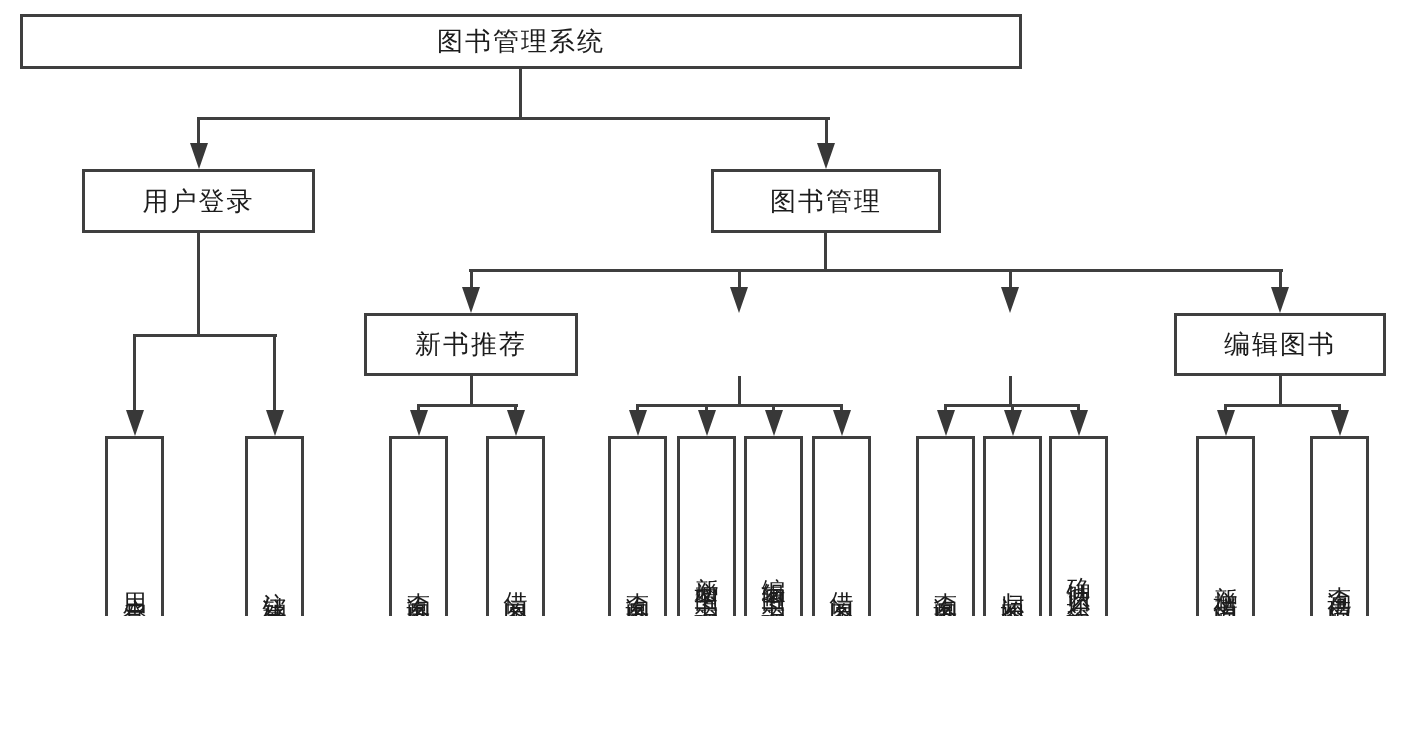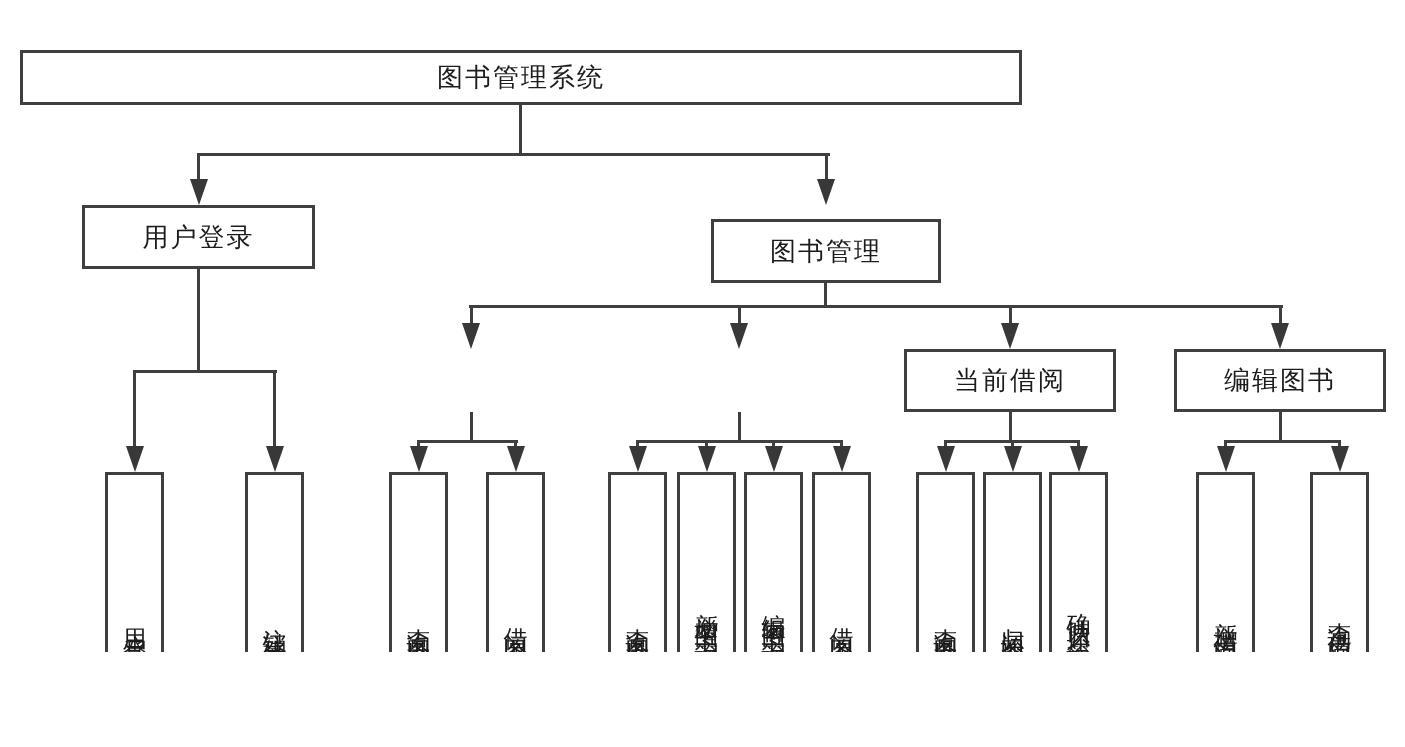--- a/index.html
+++ b/index.html
@@ -1,18 +1,18 @@
 <!DOCTYPE html>
 <html><head>
 <meta charset="utf-8">
 <style>
   html,body{margin:0;padding:0;background:#fff;}
   .canvas{
     position:relative;width:1405px;height:616px;background:#ffffff;
-    font-family:"Liberation Sans",sans-serif;overflow:hidden;color:#1c1c1c;margin-top:36px;
+    font-family:"Liberation Sans",sans-serif;overflow:hidden;color:#1c1c1c;
   }
   .box{
     position:absolute;background:#ffffff;border:3px solid #3f3f3f;
     box-sizing:border-box;display:flex;align-items:center;justify-content:center;
     color:#1c1c1c;z-index:2;
   }
   .box.h{font-size:26px;letter-spacing:2px;white-space:nowrap;}
   .box.v{
     writing-mode:vertical-lr;text-orientation:mixed;
     font-size:24px;letter-spacing:6px;line-height:1;
@@ -41,21 +41,21 @@
   <div class="vline" style="left:519px;top:69px;width:3px;height:49px"></div>
   <div class="hline" style="left:198px;top:117px;width:632px;height:3px"></div>
   <div class="vline" style="left:197px;top:117px;width:3px;height:26px"></div>
   <div class="arrow" style="left:190px;top:143px"></div>
   <div class="vline" style="left:825px;top:117px;width:3px;height:26px"></div>
   <div class="arrow" style="left:817px;top:143px"></div>
 
   <div class="box h" style="left:82px;top:169px;width:233px;height:64px">
     <span>用户登录</span>
   </div>
-  <div class="box h" style="left:711px;top:183px;width:230px;height:64px">
+  <div class="box h" style="left:711px;top:169px;width:230px;height:64px">
     <span>图书管理</span>
   </div>
 
   <div class="vline" style="left:197px;top:233px;width:3px;height:104px"></div>
   <div class="hline" style="left:133px;top:334px;width:144px;height:3px"></div>
   <div class="vline" style="left:133px;top:334px;width:3px;height:76px"></div>
   <div class="arrow" style="left:126px;top:410px"></div>
   <div class="vline" style="left:273px;top:334px;width:3px;height:76px"></div>
   <div class="arrow" style="left:266px;top:410px"></div>
 
@@ -63,22 +63,22 @@
   <div class="hline" style="left:469px;top:269px;width:814px;height:3px"></div>
   <div class="vline" style="left:470px;top:269px;width:3px;height:18px"></div>
   <div class="arrow" style="left:462px;top:287px"></div>
   <div class="vline" style="left:738px;top:269px;width:3px;height:18px"></div>
   <div class="arrow" style="left:730px;top:287px"></div>
   <div class="vline" style="left:1009px;top:269px;width:3px;height:18px"></div>
   <div class="arrow" style="left:1001px;top:287px"></div>
   <div class="vline" style="left:1279px;top:269px;width:3px;height:18px"></div>
   <div class="arrow" style="left:1271px;top:287px"></div>
 
-  <div class="box h" style="left:904px;top:313px;width:212px;height:63px">
-    <span>当前借阅</span>
+  <div class="box h" style="left:364px;top:313px;width:214px;height:63px">
+    <span>新书推荐</span>
   </div>
   <div class="box h" style="left:1174px;top:313px;width:212px;height:63px">
     <span>编辑图书</span>
   </div>
 
   <div class="vline" style="left:470px;top:376px;width:3px;height:30px"></div>
   <div class="hline" style="left:417px;top:404px;width:101px;height:3px"></div>
   <div class="vline" style="left:417px;top:404px;width:3px;height:6px"></div>
   <div class="arrow" style="left:410px;top:410px"></div>
   <div class="vline" style="left:514px;top:404px;width:3px;height:6px"></div>

